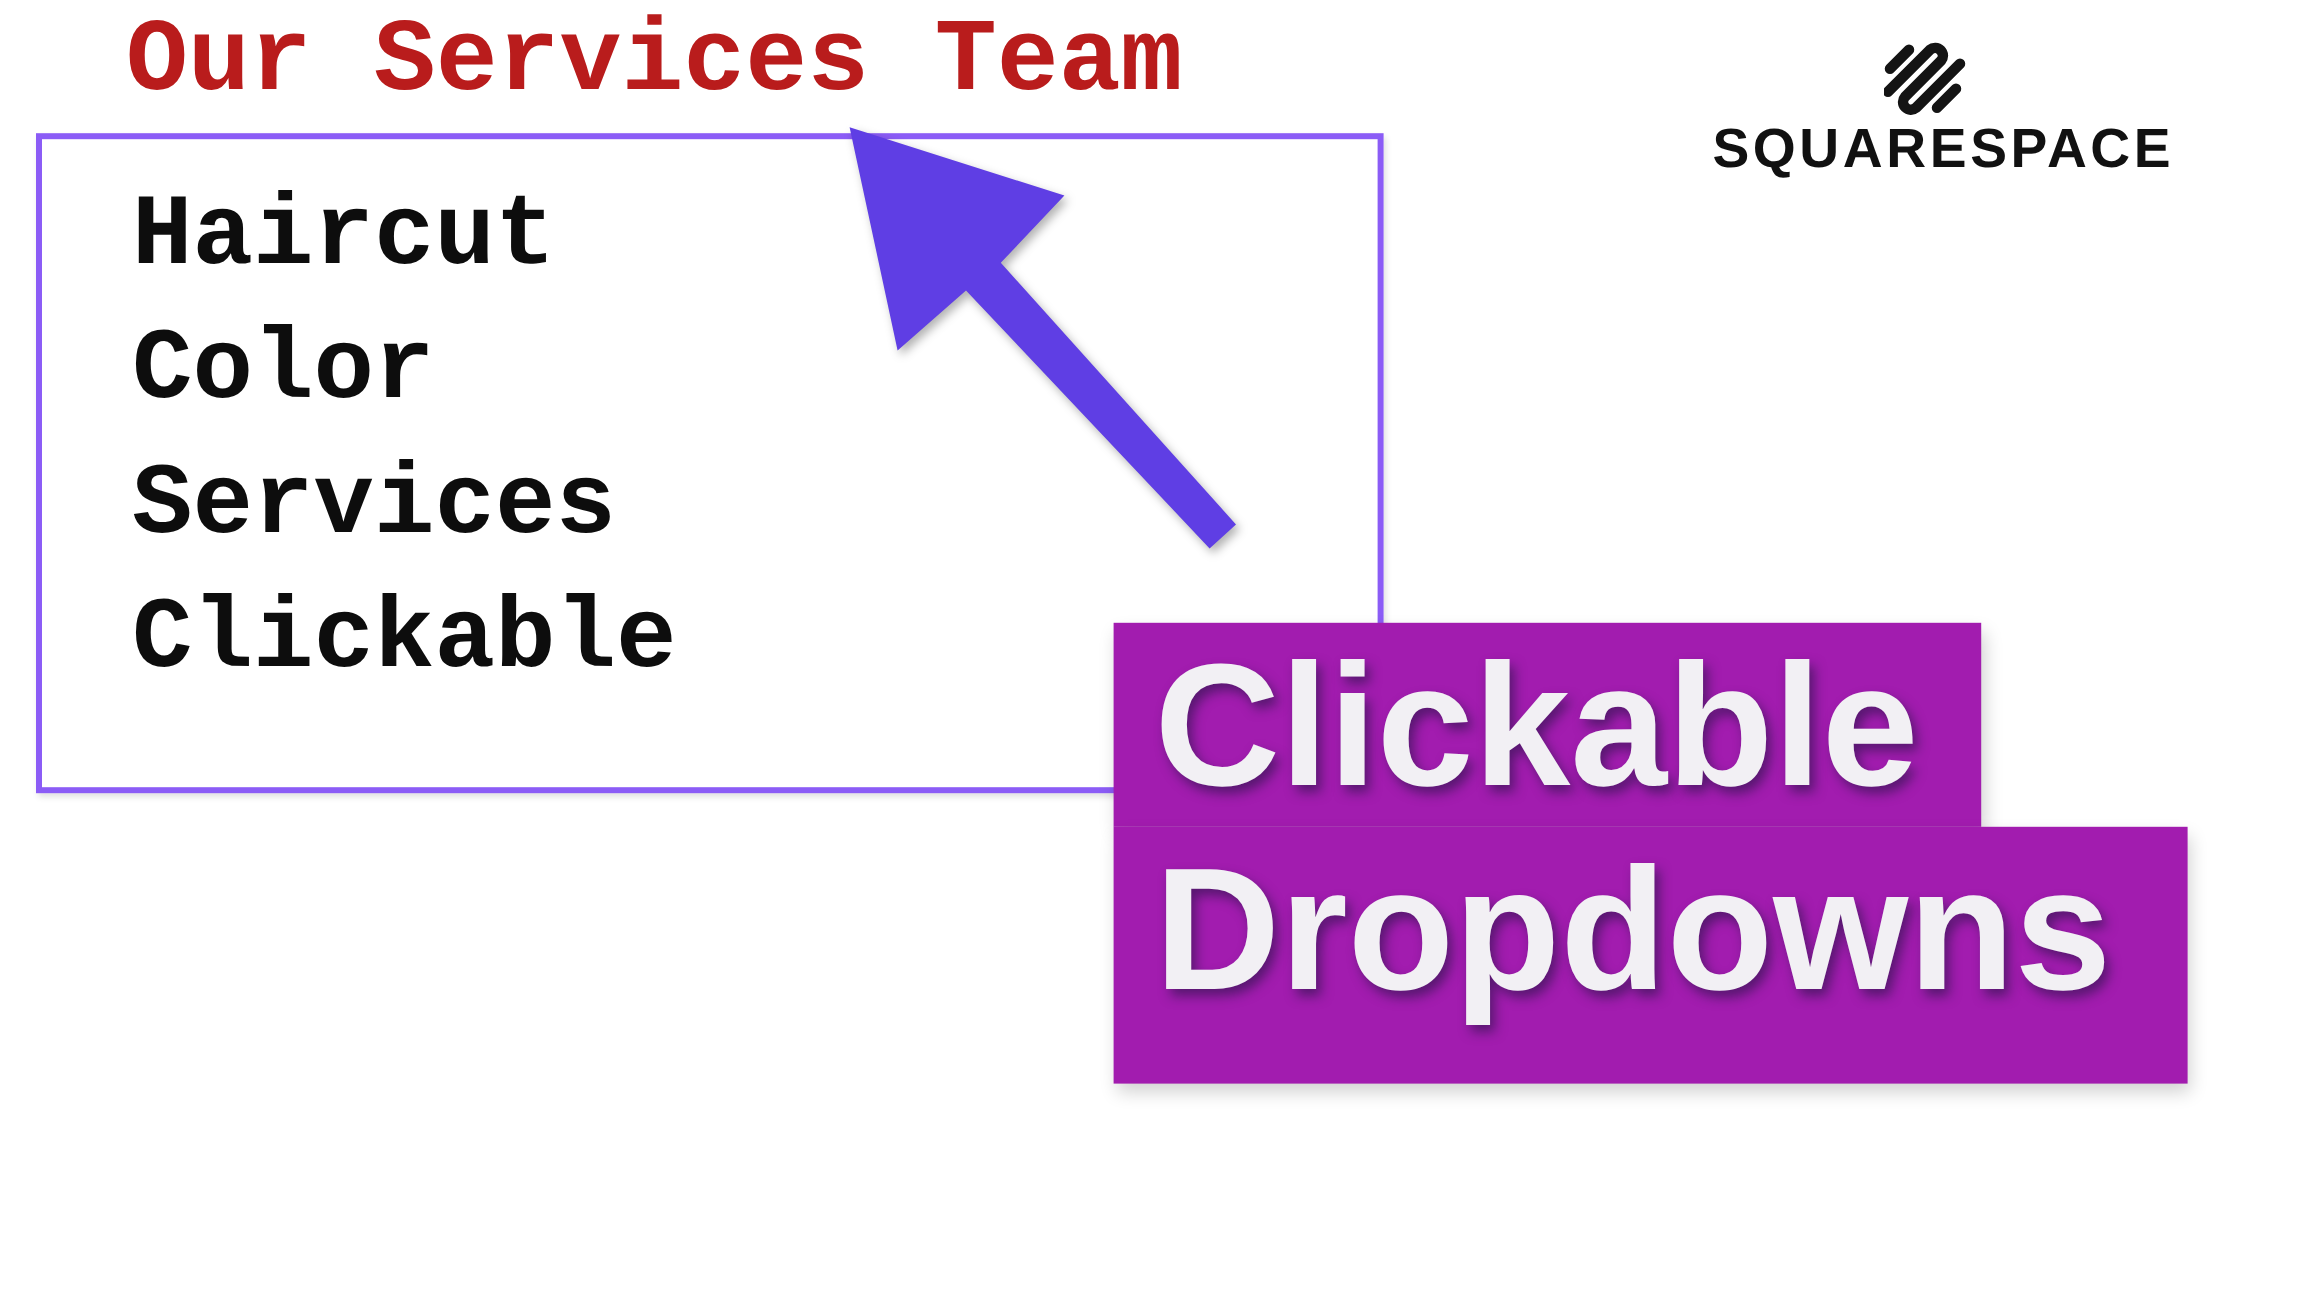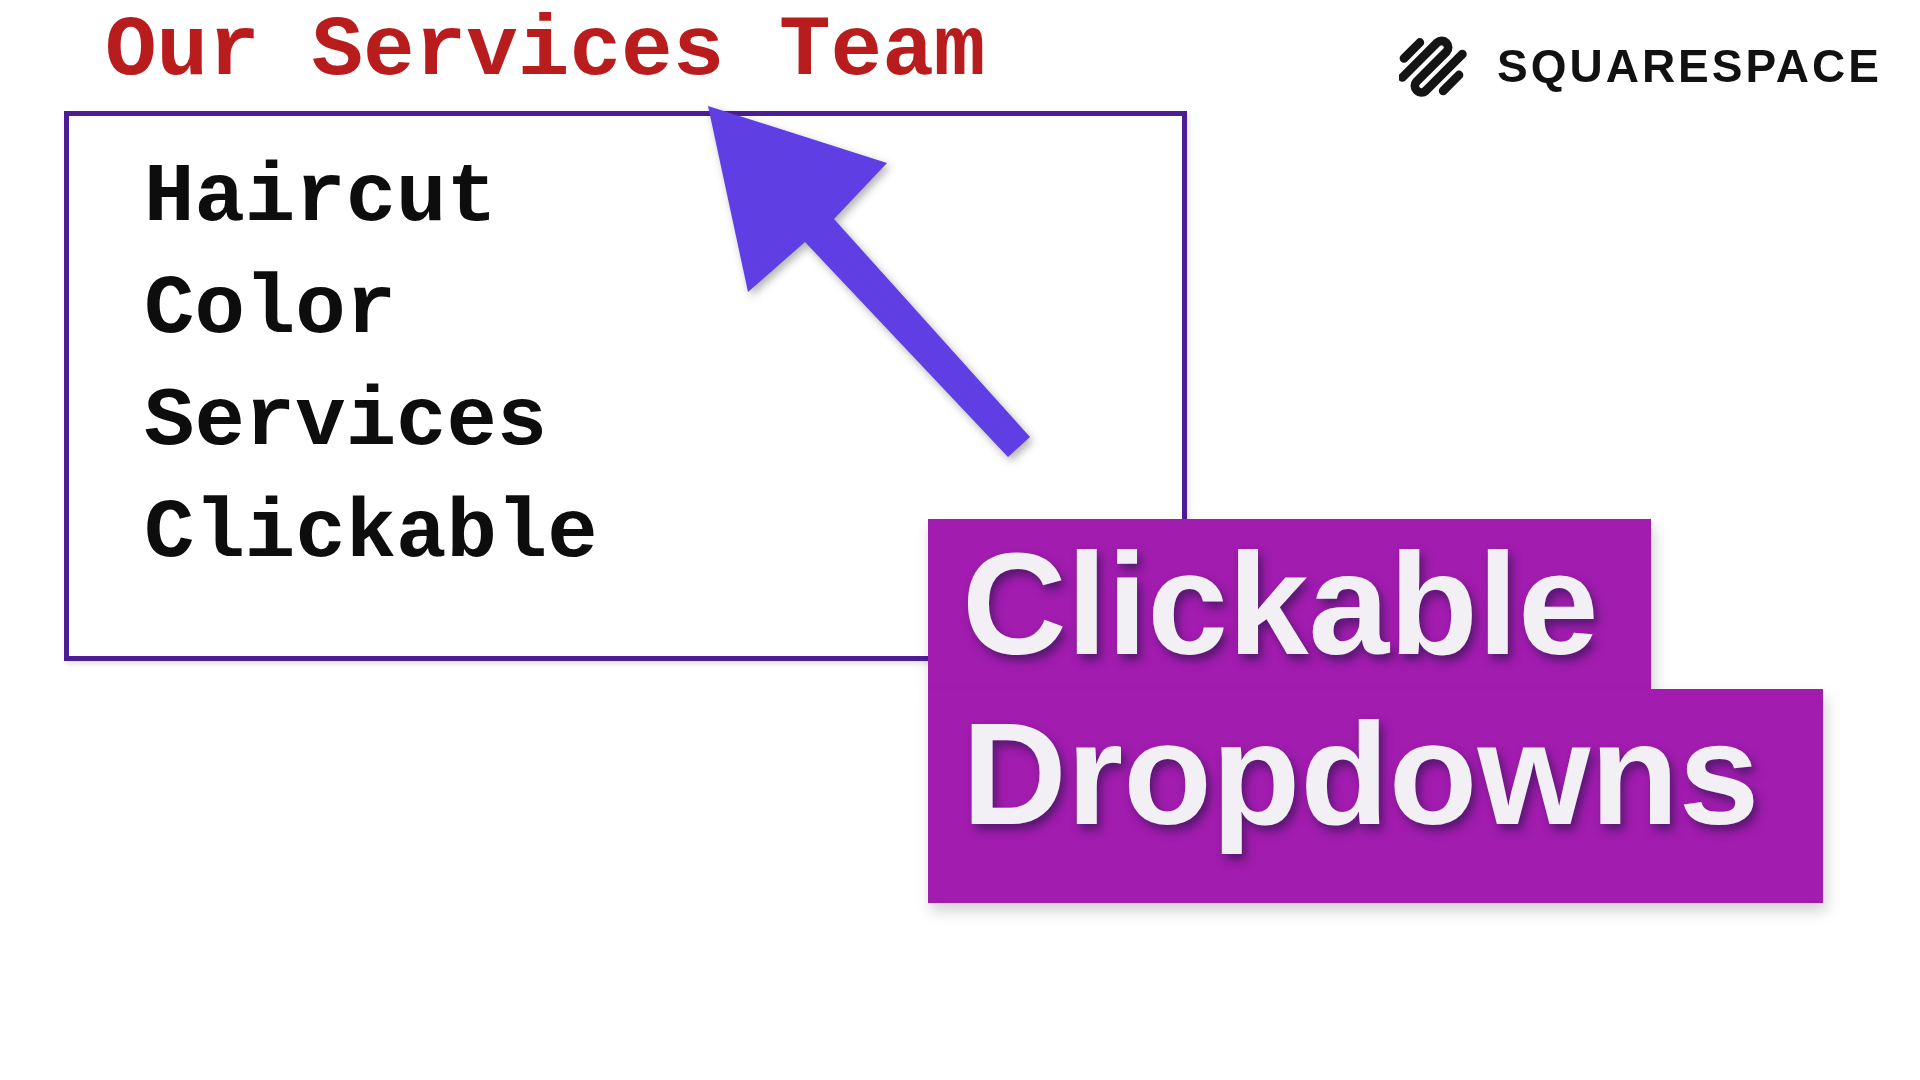--- a/index.html
+++ b/index.html
@@ -15,25 +15,24 @@
     font-family:"Liberation Mono","DejaVu Sans Mono",monospace;
     font-weight:700;font-size:86px;line-height:1;color:#b91c1c;
     letter-spacing:0;white-space:pre;cursor:pointer;
   }
   .nav-our-services{left:105px;}
   .nav-team{left:779px;font-family:Liberation Mono, monospace;}
 
   
   .menu-box{
     position:absolute;left:30px;top:111px;width:1038px;height:514px;
-    border:5px solid #4c1d95;background:#ffffff;
+    border:5px solid #8b5cf6;background:#ffffff;
     box-shadow:2px 3px 5px rgba(0,0,0,0.12);
     padding:26px 0 0 75px;box-sizing:content-box;
     z-index:1;
-    margin-left:34px;
   }
   .menu-item{
     font-family:"Liberation Mono","DejaVu Sans Mono",monospace;
     font-weight:700;font-size:84px;line-height:112px;color:#0d0d0d;
     width:fit-content;white-space:pre;cursor:pointer;
   }
 
   
   .arrow-svg{
     position:absolute;left:0;top:0;z-index:3;pointer-events:none;
@@ -50,21 +49,21 @@
     display:table;white-space:pre;
     background:#a21caf;
     padding:0 52px 0 34px;
     line-height:170px;
     text-shadow:4px 6px 10px rgba(25,20,60,0.55);
     box-shadow:3px 8px 14px rgba(0,0,0,0.18);
   }
   .cap-line.line2{padding-right:64px;padding-bottom:44px;}
 
   
-  .brand{position:absolute;left:1399px;top:29px;height:72px;z-index:2;display:flex;align-items:center;}
+  .brand{position:absolute;left:1399px;top:29px;height:72px;z-index:2;display:flex;align-items:center;flex-direction:column;}
   .brand-logo{width:70px;height:70px;flex:0 0 auto;}
   .brand-word{
     margin-left:28px;
     font-family:"Liberation Sans","DejaVu Sans",sans-serif;
     font-weight:700;font-size:46px;letter-spacing:3px;color:#111111;
     line-height:1;transform:translateY(1px);white-space:nowrap;
   }
 </style>
 </head>
 <body>

